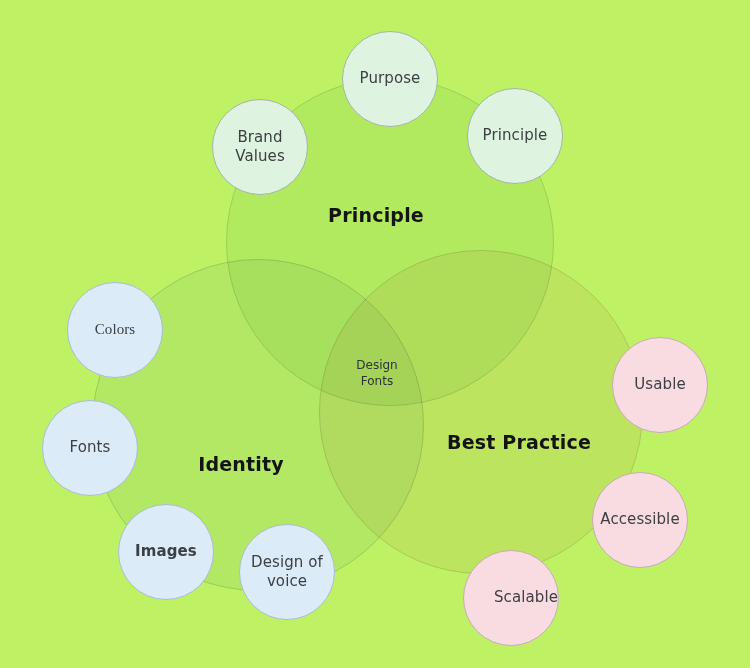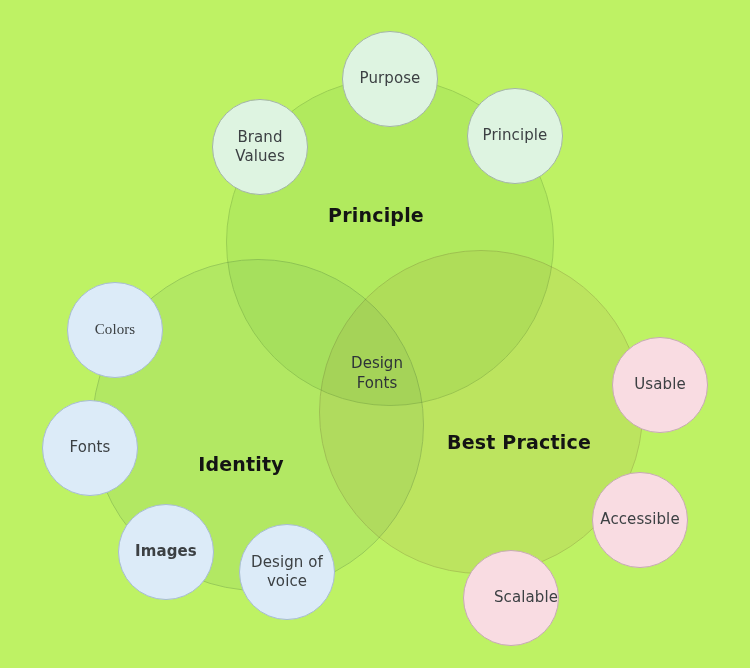--- a/index.html
+++ b/index.html
@@ -44,21 +44,21 @@
     font-size: 19px;
     color: #141414;
     letter-spacing: 0.2px;
     white-space: nowrap;
     z-index: 3;
   }
   
   .center-label {
     position: absolute;
     transform: translate(-50%, -50%);
-    font-size: 15px;
+    font-size: 12px;
     font-weight: 500;
     color: #2e3338;
     text-align: center;
     line-height: 1.35;
     z-index: 3;
   }
 </style>
 </head>
 <body>
 

